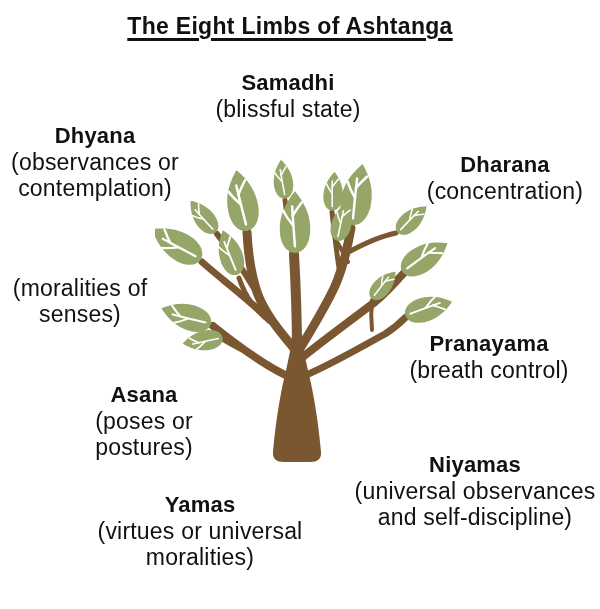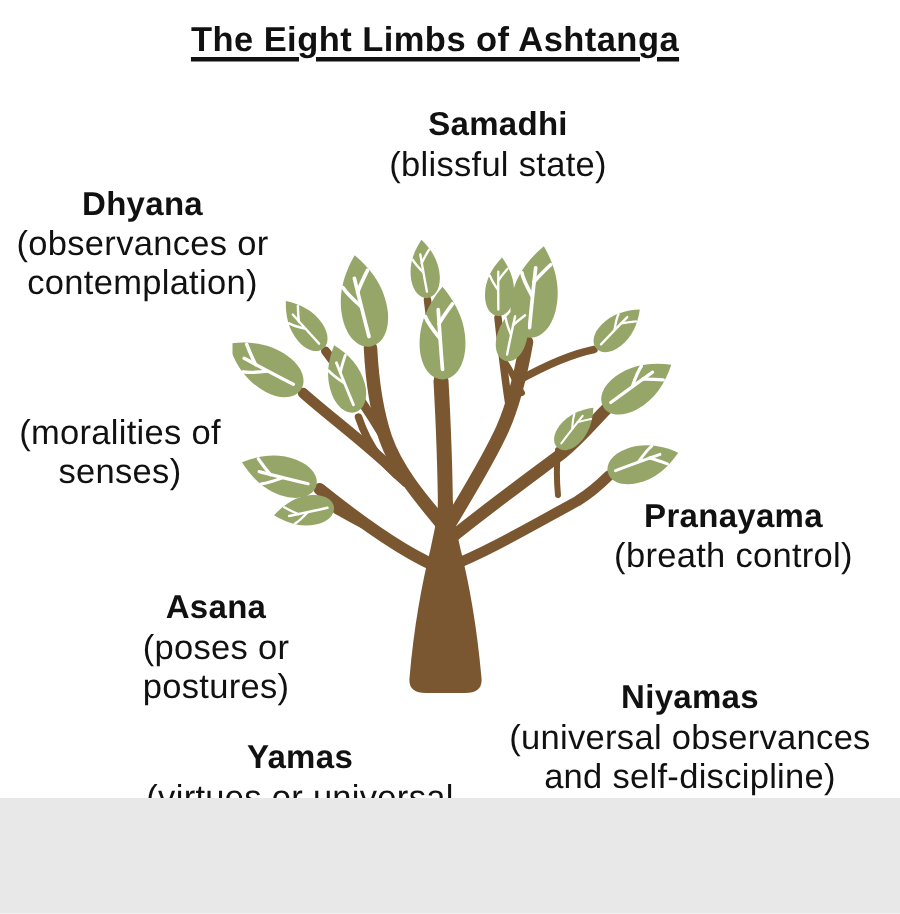--- a/index.html
+++ b/index.html
@@ -10,21 +10,21 @@
     --background:#FFFFFF;
   }
   html,body{margin:0;padding:0;}
   body{
     font-family:"Liberation Sans", sans-serif;
     background:#e8e8e8;
   }
   .canvas{
     position:relative;
     width:600px;
-    height:532px;
+    height:609px;
     background:var(--background,#fff);
     overflow:hidden;
     color:var(--text,#111);
   }
   .page-title{
     position:absolute;
     left:290px;
     top:13px;
     transform:translateX(-50%);
     width:max-content;
@@ -46,27 +46,27 @@
     font-size:22px;
     font-weight:700;
     letter-spacing:0.2px;
   }
   .limb-desc{
     font-size:23px;
     font-weight:400;
     letter-spacing:0.2px;
     white-space:pre-line;
   }
-  .pos-samadhi   {left:288px; top:70px;margin-left:44px;}
+  .pos-samadhi   {left:288px; top:70px;}
   .pos-dhyana    {left:95px;  top:123px;}
   .pos-dharana   {left:505px; top:152px;}
   .pos-pratyahara{left:80px;  top:275px;}
   .pos-pranayama {left:489px; top:331px;}
-  .pos-asana     {left:144px; top:392px;}
-  .pos-niyamas   {left:460px; top:452px;}
+  .pos-asana     {left:144px; top:382px;}
+  .pos-niyamas   {left:475px; top:452px;}
   .pos-yamas     {left:200px; top:492px;}
   .tree-svg{
     position:absolute;
     left:155px;
     top:140px;
     width:300px;
     height:325px;
   }
   .leaf-shape{fill:var(--leaf,#96A568);}
   .vein{fill:none;stroke:var(--vein,#fff);stroke-width:2.6;stroke-linecap:round;}
@@ -84,20 +84,24 @@
     <div class="limb-name">Samadhi</div>
     <div class="limb-desc">(blissful state)</div>
   </div>
 
   <div class="limb pos-dhyana">
     <div class="limb-name">Dhyana</div>
     <div class="limb-desc">(observances or
 contemplation)</div>
   </div>
 
+  <div class="limb pos-dharana">
+    <div class="limb-name">Dharana</div>
+    <div class="limb-desc">(concentration)</div>
+  </div>
 
   <div class="limb pos-pratyahara">
     <div class="limb-desc">(moralities of
 senses)</div>
   </div>
 
   <div class="limb pos-pranayama">
     <div class="limb-name">Pranayama</div>
     <div class="limb-desc">(breath control)</div>
   </div>

